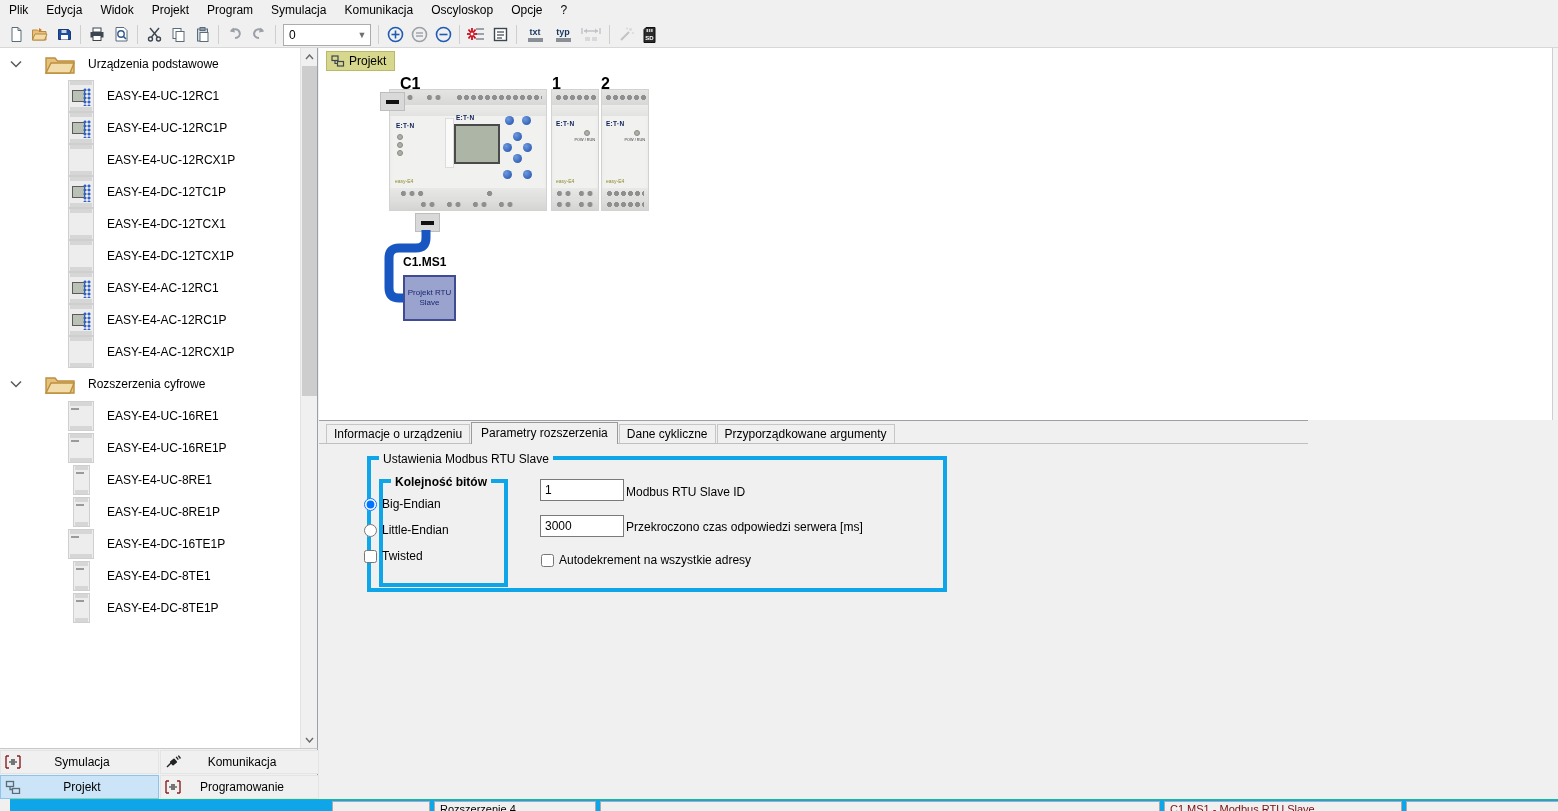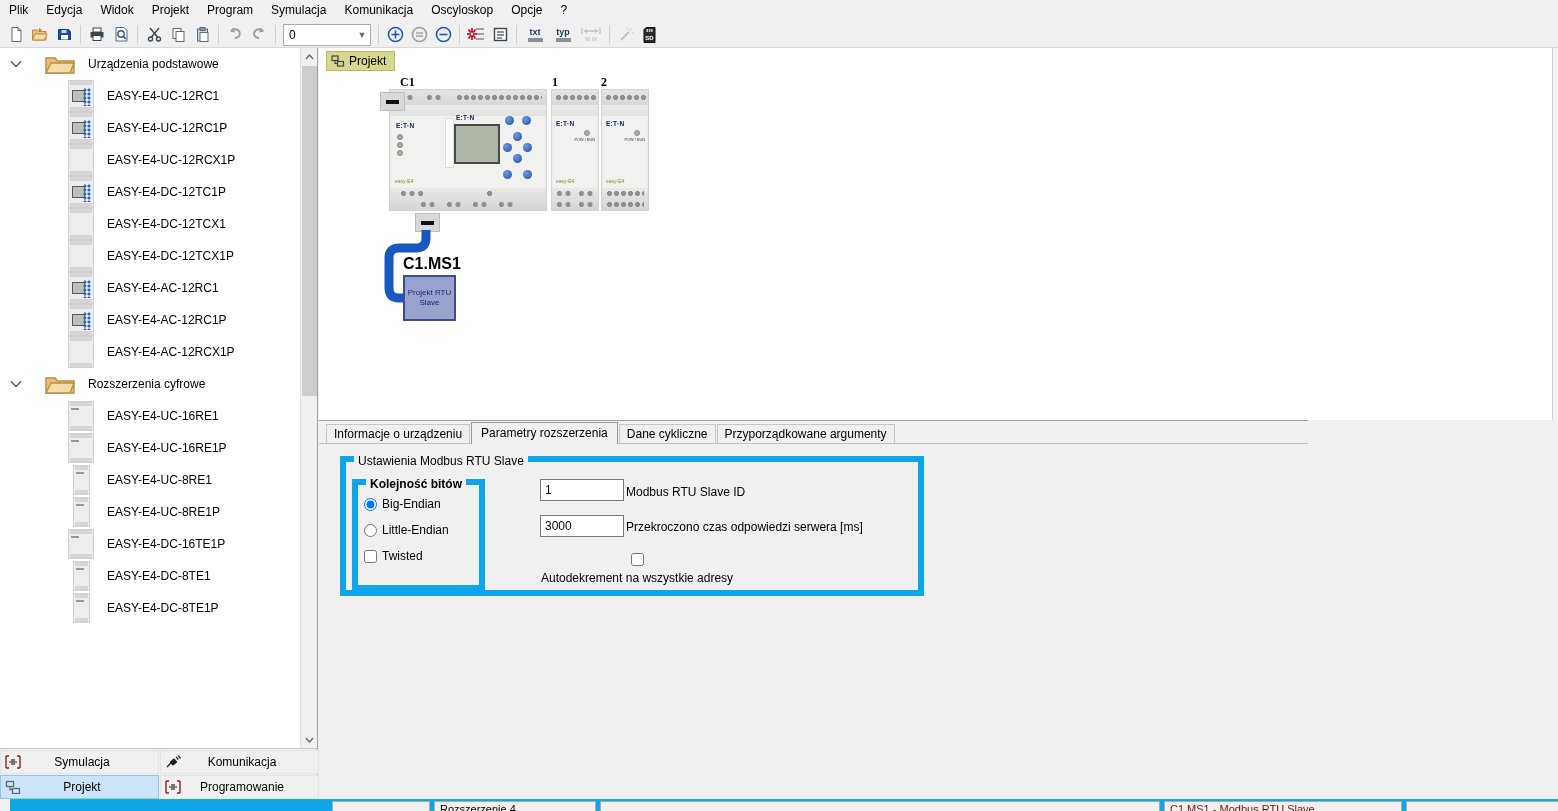--- a/index.html
+++ b/index.html
@@ -53,21 +53,21 @@
             display:grid;grid-template-columns:159px 159px;grid-template-rows:24px 24px;gap:1px;padding-top:1px;}
   .vbtn{background:#f0f0f0;display:flex;align-items:center;border:1px solid #e4e4e4;box-sizing:border-box;}
   .vbtn .vicon{width:18px;margin:0 6px 0 3px;display:flex;justify-content:center;}
   .vbtn .vlabel{flex:1;text-align:center;margin-right:22px;}
   .vbtn.active{background:#cce4f7;border:1px solid #90c3ea;}
   
   #canvas{position:absolute;left:319px;top:48px;width:1239px;height:372px;background:#fff;overflow:hidden;}
   #proj-tab{position:absolute;left:7px;top:3px;height:18px;padding:0 8px 0 4px;background:#d7d78d;
             border:1px solid #b9b96a;display:flex;align-items:center;gap:4px;font-size:12px;}
   #canvas-right-strip{position:absolute;right:0;top:0;width:5px;height:372px;background:#f4f4f4;border-left:1px solid #cfcfcf;}
-  .dev-label{position:absolute;top:27px;font-weight:bold;font-size:12px;font-family:Liberation Serif, serif;}
+  .dev-label{position:absolute;top:27px;font-weight:bold;font-size:16px;}
   
   #device{position:absolute;left:70px;top:41px;width:262px;height:122px;}
   .module{position:absolute;top:0;height:122px;background:#f1f1f0;border:1px solid #d2d2d0;box-sizing:border-box;
           box-shadow:inset 0 0 4px rgba(0,0,0,.04);}
   .m-top{position:absolute;left:0;right:0;top:0;height:15px;background:linear-gradient(#e4e4e2,#d8d8d6);}
   .m-clamp{position:absolute;left:0;right:0;top:15px;height:11px;background:linear-gradient(#ececea,#e2e2e0);}
   .m-bot1{position:absolute;left:0;right:0;bottom:11px;height:11px;background:linear-gradient(#e8e8e6,#dededc);}
   .m-bot2{position:absolute;left:0;right:0;bottom:0;height:11px;background:linear-gradient(#e0e0de,#d4d4d2);}
   .dots{position:absolute;height:8px;background-image:radial-gradient(circle at 3.5px 3.5px,#8f8f8f 2.4px,transparent 2.8px);
         background-size:8.6px 8px;background-repeat:repeat-x;}
@@ -78,28 +78,28 @@
   .lcd{position:absolute;left:64px;top:30px;width:42px;height:36px;background:#adb6a6;border:2px solid #4a4a4a;}
   .btn-b{position:absolute;width:9px;height:9px;border-radius:50%;
          background:radial-gradient(circle at 3px 3px,#6f9ae0,#1c4da8);}
   .m-slot{position:absolute;left:55px;top:28px;width:7px;height:48px;background:#fafafa;border:1px solid #dcdcdc;}
   .conn{position:absolute;width:23px;height:17px;background:#d9d9d9;border:1px solid #bdbdbd;display:flex;align-items:center;justify-content:center;}
   .conn .bar{width:13px;height:4px;background:#111;}
   
   #mblock{position:absolute;left:84px;top:227px;width:53px;height:46px;background:#9aa3ce;border:2px solid #3f4c93;
           box-sizing:border-box;display:flex;flex-direction:column;align-items:center;justify-content:center;
           font-size:8px;color:#1c2670;line-height:10px;}
-  #mblock-title{position:absolute;left:84px;top:207px;font-weight:bold;font-size:16px;}
+  #mblock-title{position:absolute;left:84px;top:207px;font-weight:bold;font-size:12px;}
   
   #bottom{position:absolute;left:319px;top:420px;width:989px;height:377px;background:#f0f0f0;
           border-top:1px solid #9aa0a6;box-sizing:border-box;}
   #dtab-row{position:absolute;left:0;top:2px;width:100%;height:21px;display:flex;align-items:flex-end;padding-left:7px;box-sizing:border-box;border-bottom:1px solid #c0c0c0;}
   .dtab{background:#f0f0f0;border:1px solid #c6c6c6;border-bottom:none;padding:2px 7px 2px;margin-right:1px;position:relative;white-space:nowrap;}
   .dtab.active{border-color:#9a9a9a;padding:3px 9px 4px;margin-bottom:-1px;z-index:2;background:#f0f0f0;}
-  .groupbox{position:absolute;border:6px solid #0ea5e9;}
+  .groupbox{position:absolute;border:4px solid #0ea5e9;margin-left:27px;}
   .groupbox .legend{position:absolute;top:-8px;left:8px;background:#f0f0f0;padding:0 4px;}
   .choice{position:absolute;display:flex;align-items:center;gap:5px;}
   .choice input{width:13px;height:13px;margin:0;}
   .field{position:absolute;width:74px;height:18px;border:1px solid #7a7a7a;background:#fff;font-size:12px;
          font-family:"Liberation Sans","DejaVu Sans",sans-serif;padding:1px 4px;}
   .flabel{position:absolute;white-space:nowrap;}
   
   #statusbar{position:absolute;left:10px;top:799px;width:1558px;height:12px;background:#0ea5e9;border-top:1px solid #14b8a6;}
   .seg{position:absolute;top:1px;height:18px;border:1px solid #ababab;background:#f0f0f0;box-sizing:border-box;
        font-size:11px;padding:1px 5px;white-space:nowrap;overflow:hidden;}
@@ -653,21 +653,21 @@
       <input type="checkbox" style="">
       <span>Twisted</span>
     </label>
 
     <input class="field" style="left: 221px; top: 58px;" value="1">
     <span class="flabel" style="left:307px;top:64px;">Modbus RTU Slave ID</span>
 
     <input class="field" style="left: 221px; top: 94px;" value="3000">
     <span class="flabel" style="left:307px;top:99px;">Przekroczono czas odpowiedzi serwera [ms]</span>
 
-    <label class="choice" style="left:222px;top:132px;flex-direction:column;">
+    <label class="choice" style="left:222px;top:132px;">
       <input type="checkbox" style="">
       <span>Autodekrement na wszystkie adresy</span>
     </label>
   </div>
 
   <div id="statusbar">
   <span class="seg" style="left: 322px; width: 98px;"></span>
 
   <span class="seg" style="left: 424px; width: 162px;">Rozszerzenie 4</span>
 

